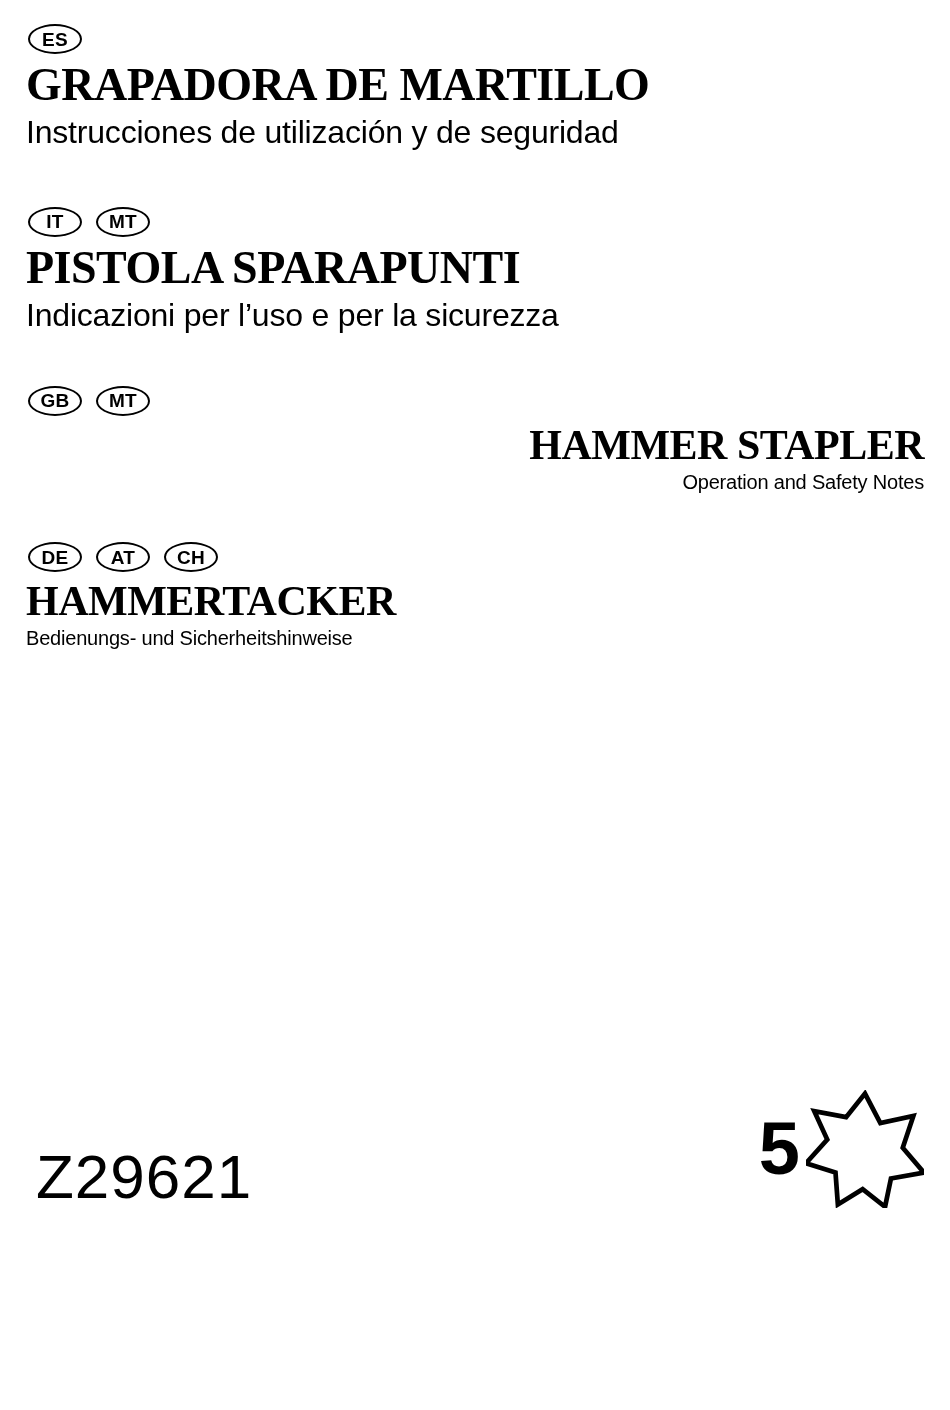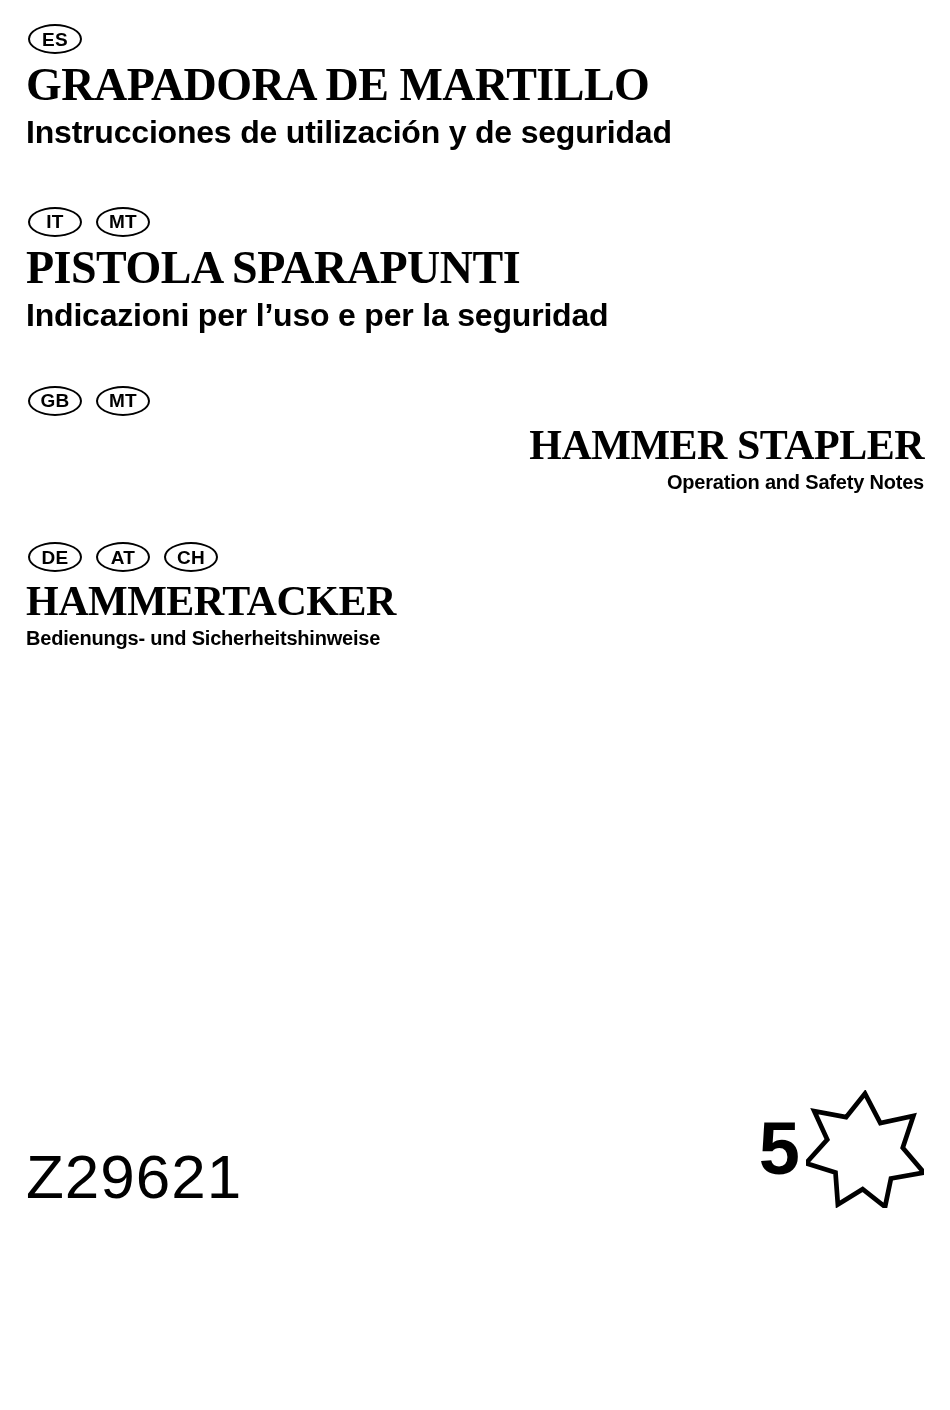--- a/index.html
+++ b/index.html
@@ -52,39 +52,39 @@
   .title {
     font-size: 46px;
     font-weight: bold;
     letter-spacing: -0.5px;
     line-height: 1.1;
     margin: 2px 0 2px 0;
     font-family: Liberation Serif, serif;
   }
   .subtitle {
     font-size: 32px;
-    font-weight: bold;
+    font-weight: normal;
     line-height: 1.2;
     letter-spacing: -0.2px;
   }
 
   
   .block-es { margin-bottom: 56px; }
   .block-it { margin-bottom: 52px; }
   .block-pt { margin-bottom: 50px; }
   .block-gb { margin-bottom: 48px; text-align: right; }
   .block-de { margin-bottom: 0; }
 
   .block-gb .title, .block-de .title { font-size: 42px; }
   .block-gb .subtitle, .block-de .subtitle { font-size: 20px; }
 
   
   .footer {
     position: absolute;
-    left: 26px;
+    left: 36px;
     right: 26px;
     bottom: 24px;
     display: flex;
     align-items: flex-end;
     justify-content: space-between;
   }
   .doc-code {
     font-size: 62px;
     letter-spacing: 1px;
     line-height: 1;
@@ -118,21 +118,21 @@
     <div class="title">GRAPADORA DE MARTILLO</div>
     <div class="subtitle">Instrucciones de utilización y de seguridad</div>
   </div>
 
   <div class="lang-block block-it">
     <div class="flag-row">
       <span class="flag">IT</span>
       <span class="flag">MT</span>
     </div>
     <div class="title">PISTOLA SPARAPUNTI</div>
-    <div class="subtitle">Indicazioni per l’uso e per la seguridad</div>
+    <div class="subtitle">Indicazioni per l’uso e per la sicurezza</div>
   </div>
 
 
   <div class="lang-block block-gb">
     <div class="flag-row">
       <span class="flag">GB</span>
       <span class="flag">MT</span>
     </div>
     <div class="title">HAMMER STAPLER</div>
     <div class="subtitle">Operation and Safety Notes</div>

